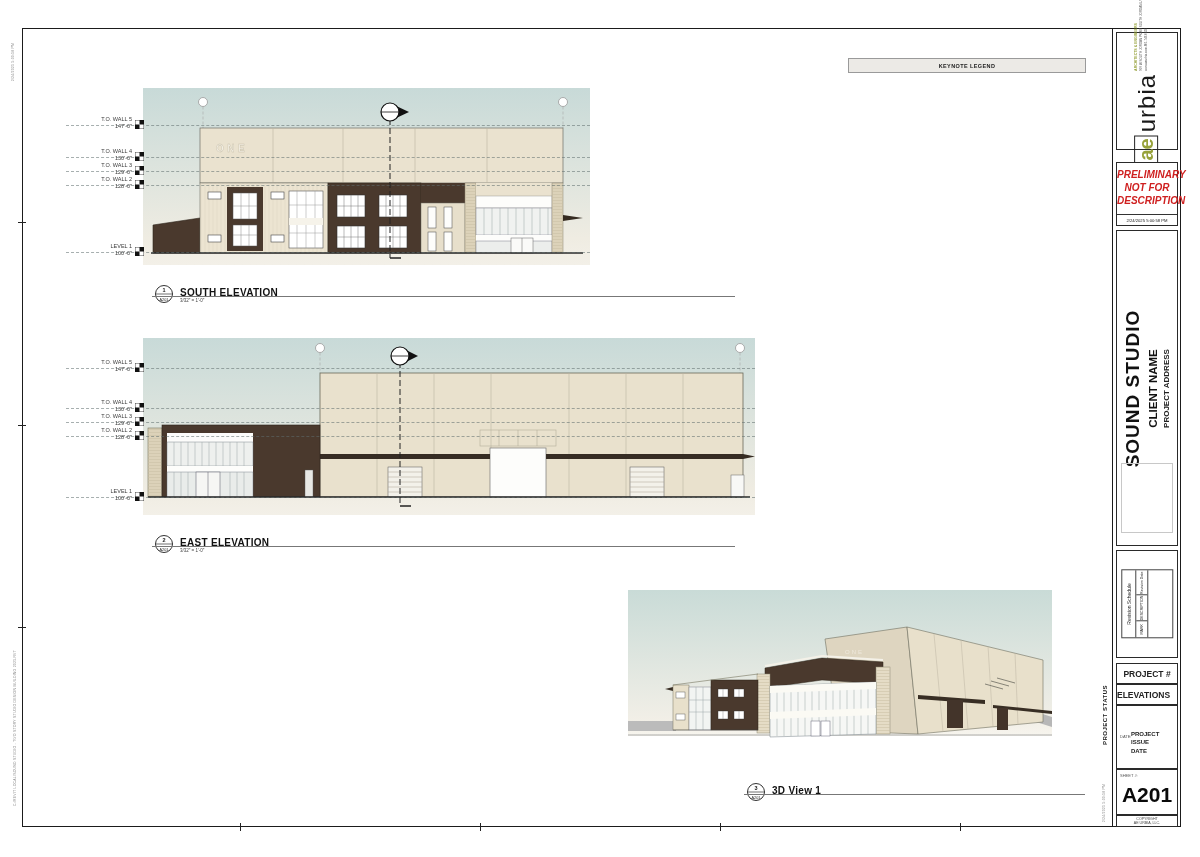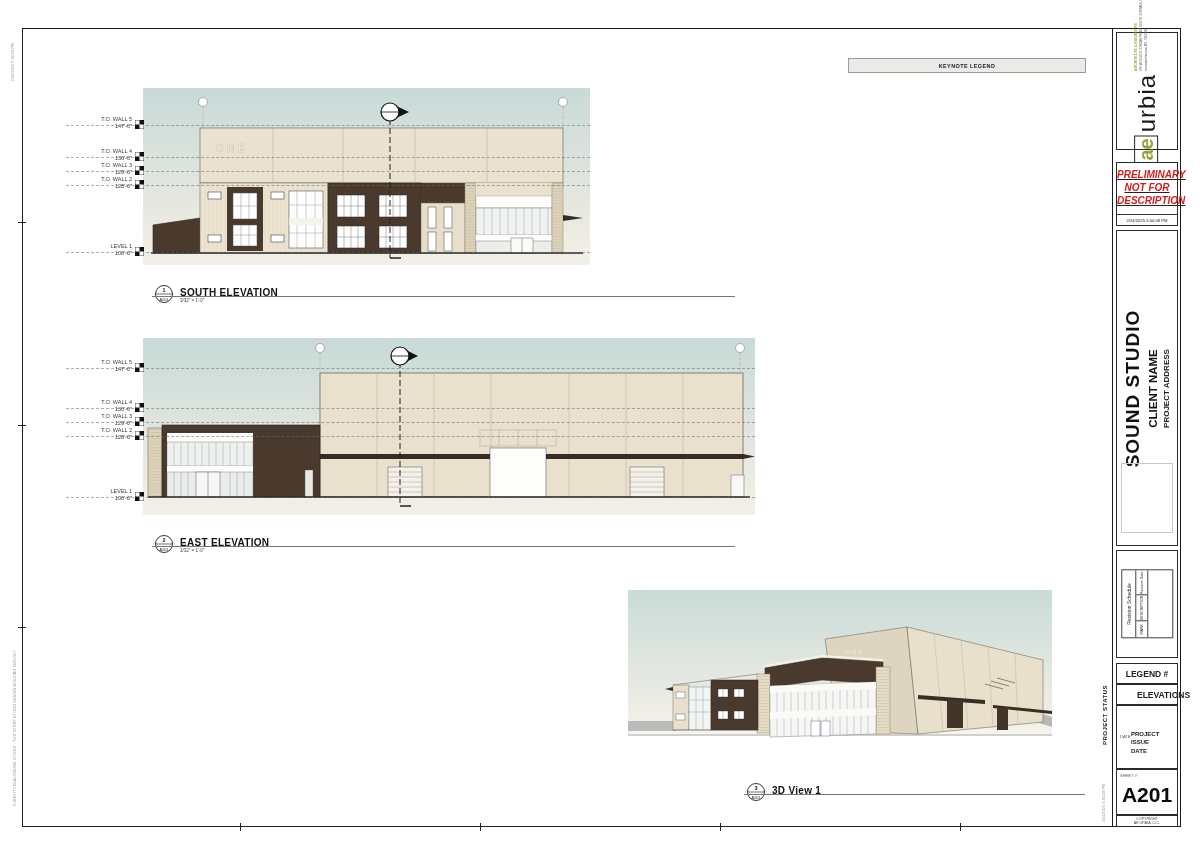--- a/index.html
+++ b/index.html
@@ -385,21 +385,21 @@
       <span style="border:1.5px solid #222;color:#97a23a;font-weight:bold;font-size:20px;line-height:1;padding:1px 2px;">ae</span>
       <span style="font-size:24px;color:#1a1a1a;letter-spacing:1px;line-height:1.1;">urbia</span>
       <span style="display:flex;flex-direction:column;width:52px;line-height:1.5;">
         <span style="font-size:3.5px;color:#97a23a;font-weight:bold;">ARCHITECTS &amp; ENGINEERS</span>
         <span style="font-size:3px;color:#555;">909 W SOUTH JORDAN PKWY SOUTH JORDAN UT 84095</span>
         <span style="font-size:3px;color:#555;">www.aeurbia.com   801.746.0456</span>
       </span>
     </div>
   </div>
 
-  <div class="abs tb-box" style="left:1116px;top:162px;width:62px;height:64px;text-decoration:underline;">
+  <div class="abs tb-box" style="left:1116px;top:162px;width:62px;height:64px;">
     <div style="text-align:center;font-style:italic;font-weight:bold;font-size:10px;line-height:1.3;padding-top:5px;" class="red">
       <div>PRELIMINARY</div>
       <div>NOT FOR</div>
       <div>DESCRIPTION</div>
     </div>
     <div style="position:absolute;left:0;bottom:0;width:100%;height:10px;border-top:1px solid #333;display:flex;align-items:center;justify-content:center;font-size:4.2px;color:#222;">2/24/2025 5:00:58 PM</div>
   </div>
 
   <div class="abs tb-box rot-wrap" style="left:1116px;top:230px;width:62px;height:316px;">
     <div class="rot" style="text-align:center;">
@@ -415,22 +415,22 @@
       <div style="height:13px;border-bottom:0.8px solid #444;display:flex;align-items:center;justify-content:center;font-size:5px;">Revision Schedule</div>
       <div style="height:11px;border-bottom:0.8px solid #444;display:flex;font-size:3.6px;align-items:center;">
         <span style="width:16px;text-align:center;border-right:0.8px solid #444;align-self:stretch;display:flex;align-items:center;justify-content:center;">MARK</span>
         <span style="flex:1;text-align:center;border-right:0.8px solid #444;align-self:stretch;display:flex;align-items:center;justify-content:center;">DESCRIPTION</span>
         <span style="width:24px;text-align:center;align-self:stretch;display:flex;align-items:center;justify-content:center;">Revision Date</span>
       </div>
       <div style="flex:1;"></div>
     </div>
   </div>
 
-  <div class="abs tb-box" style="left:1116px;top:663px;width:62px;height:21px;display:flex;align-items:center;justify-content:center;font-weight:bold;font-size:8.5px;">LEGEND #</div>
-  <div class="abs tb-box" style="left:1116px;top:684px;width:62px;height:21px;display:flex;align-items:center;font-weight:bold;font-size:8.5px;padding-left:20px;">ELEVATIONS</div>
+  <div class="abs tb-box" style="left:1116px;top:663px;width:62px;height:21px;display:flex;align-items:center;justify-content:center;font-weight:bold;font-size:8.5px;">PROJECT #</div>
+  <div class="abs tb-box" style="left:1116px;top:684px;width:62px;height:21px;display:flex;align-items:center;font-weight:bold;font-size:8.5px;padding-left:0;">ELEVATIONS</div>
 
   <div class="abs tb-box" style="left:1116px;top:705px;width:62px;height:64px;">
     <span style="position:absolute;left:3px;top:28px;font-size:4px;color:#555;">DATE:</span>
     <div style="position:absolute;left:14px;top:24px;font-size:6px;font-weight:bold;line-height:1.4;">
       <div>PROJECT ISSUE</div>
       <div>DATE</div>
     </div>
   </div>
 
   <div class="abs tb-box" style="left:1116px;top:769px;width:62px;height:46px;">

